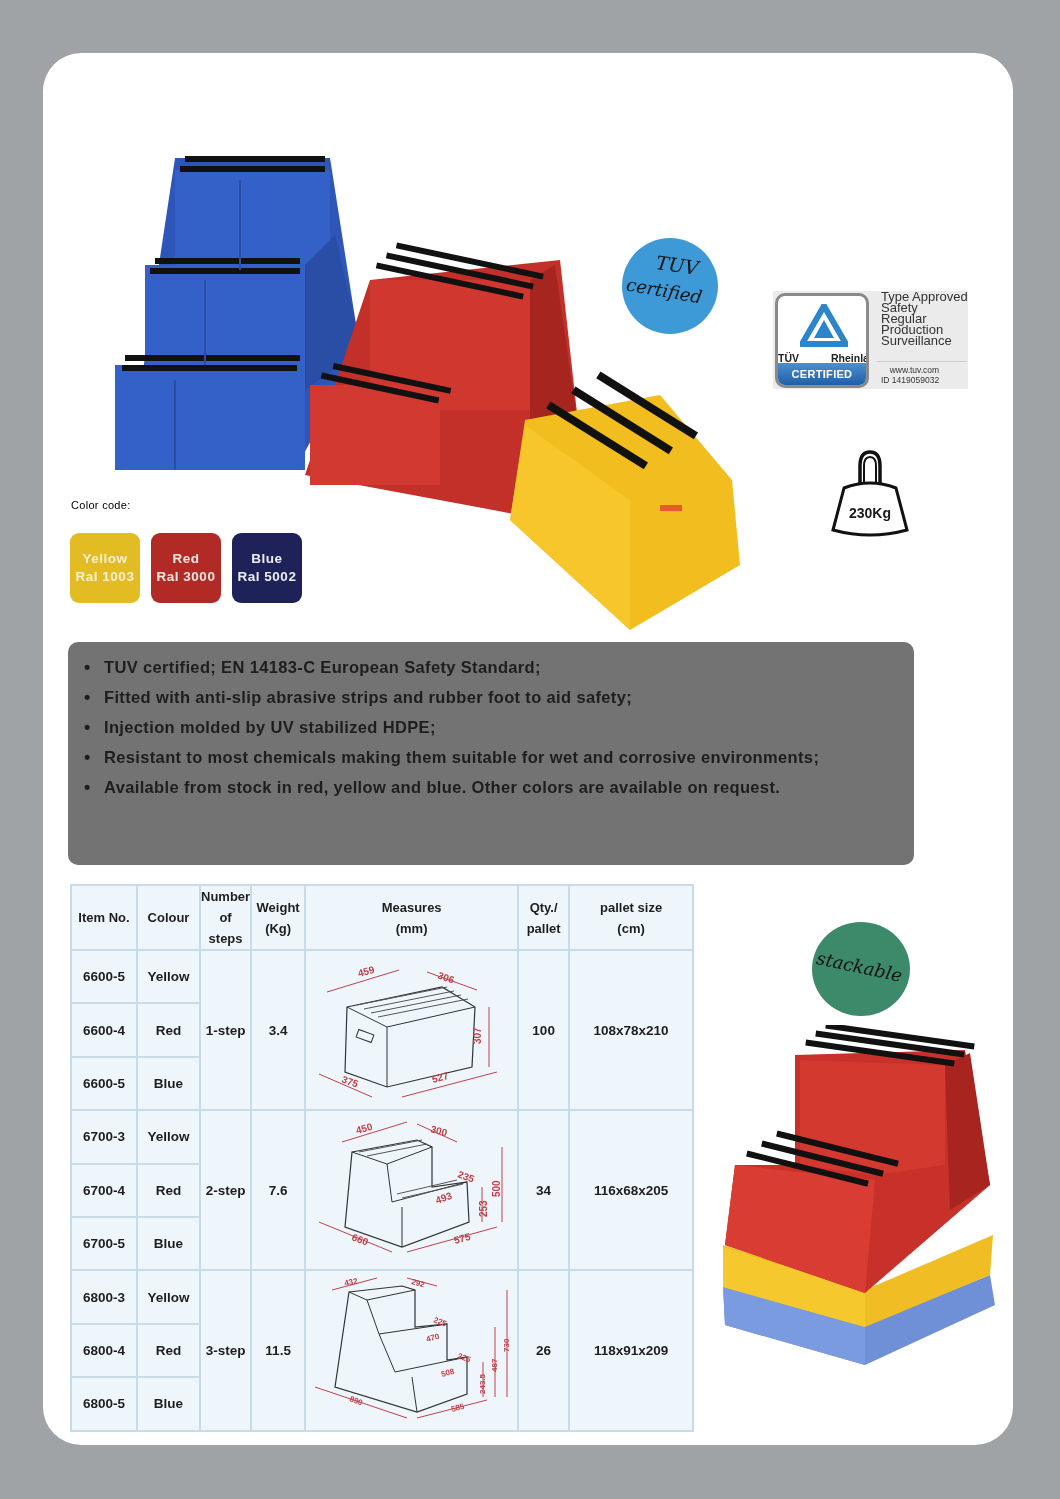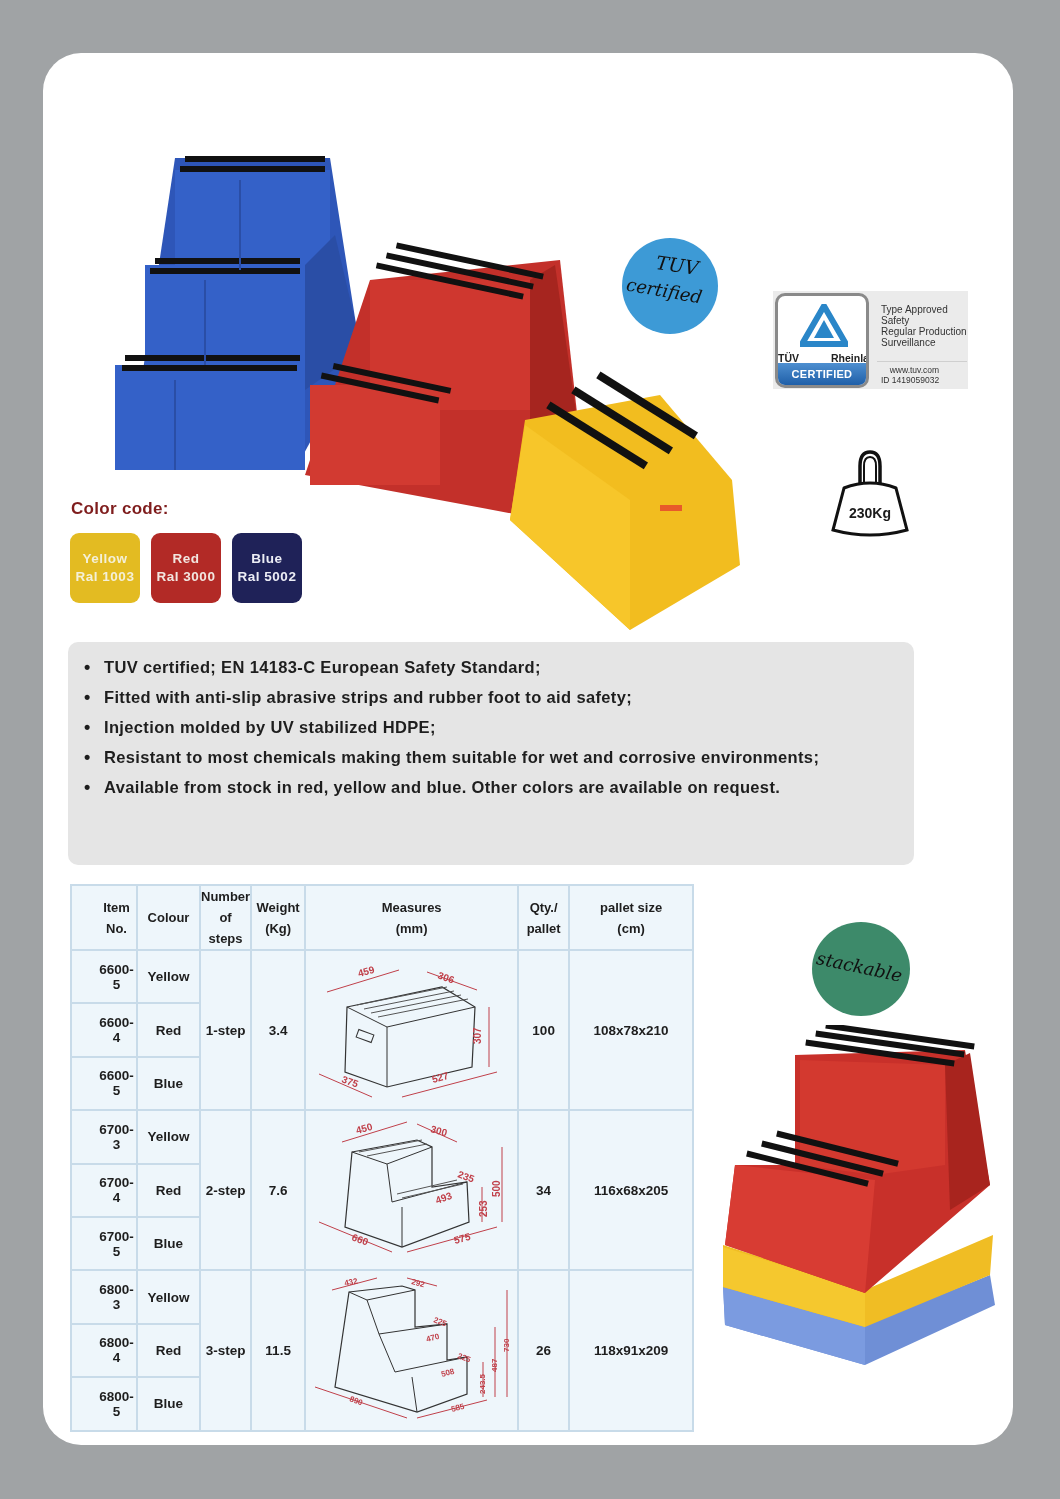--- a/index.html
+++ b/index.html
@@ -17,47 +17,47 @@
   .tuv-circle .l1 { left: 34px; top: 16px; font-size: 19px; transform: rotate(8deg); }
   .tuv-circle .l2 { left: 4px; top: 42px; font-size: 18px; transform: rotate(10deg); }
 
   
   .cert { left: 773px; top: 291px; width: 195px; height: 98px; background: #ebebeb; }
   .cert-logo { position: absolute; left: 2px; top: 2px; width: 94px; height: 95px; border: 3px solid #8a8a8a; border-radius: 10px; background: #fff; overflow: hidden; }
   .cert-logo svg { position: absolute; left: 22px; top: 8px; }
   .cert-brand { position: absolute; left: 0; top: 55px; width: 100%; text-align: center; font-size: 10.5px; font-weight: bold; color: #222; }
   .cert-brand span { font-weight: bold; margin-left: 32px; }
   .cert-band { position: absolute; left: 0; bottom: 0; width: 100%; height: 22px; background: linear-gradient(#4e8fd0, #1f5fa8); color: #fff; font-size: 11px; font-weight: bold; text-align: center; line-height: 22px; letter-spacing: .3px; }
-  .cert-text { position: absolute; left: 108px; top: 13px; font-size: 10px; line-height: 11px; color: #333; }
+  .cert-text { position: absolute; left: 108px; top: 0; font-size: 13px; line-height: 11px; color: #333; }
   .cert-text2 { position: absolute; left: 108px; top: 74px; font-size: 8.5px; line-height: 10px; color: #333; text-align: right; }
   .cert-sep { position: absolute; left: 104px; top: 70px; width: 90px; height: 1px; background: #cfcfcf; }
 
   
   .weight { left: 830px; top: 448px; width: 80px; height: 90px; }
   .weight-label { position: absolute; left: 0; top: 57px; width: 80px; text-align: center; font-weight: bold; font-size: 14px; }
 
   
-  .color-title { left: 71px; top: 499px; font-size: 17px; font-weight: bold; color: #7f1d1d; letter-spacing: .3px; }
+  .color-title { left: 71px; top: 499px; font-size: 11px; font-weight: normal; color: #000000; letter-spacing: .3px; }
   .swatch { top: 533px; width: 70px; height: 70px; border-radius: 9px; color: #f4f0d8; font-weight: bold; font-size: 13.5px; text-align: center; padding-top: 17px; line-height: 18px; letter-spacing: .5px; }
   .sw-y { left: 70px; background: #e3bb22; }
   .sw-r { left: 151px; background: #b22a26; color: #f2e6e0; }
   .sw-b { left: 232px; background: #1f2258; color: #ecedf5; }
 
   
-  .features { left: 68px; top: 642px; width: 846px; height: 223px; background: #e5e5e5; border-radius: 10px; padding: 14px 0 0 16px; }
+  .features { left: 68px; top: 642px; width: 846px; height: 223px; background: #737373; border-radius: 10px; padding: 14px 0 0 16px; }
   .features li { list-style: none; font-size: 16.5px; font-weight: bold; color: #1e1e1e; height: 30px; line-height: 22px; letter-spacing: .35px; white-space: nowrap; }
   .features li::before { content: "•"; display: inline-block; width: 20px; font-size: 18px; }
 
   
   .spec { left: 70px; top: 884px; width: 624px; border-collapse: collapse; background: #eef6fb; font-size: 13.5px; }
   .spec th, .spec td { border: 2px solid #c8dbe9; text-align: center; vertical-align: middle; font-weight: bold; color: #1e1e1e; }
   .spec th { height: 52px; font-size: 13px; line-height: 21px; font-weight: bold; }
   .spec td { height: 53.4px; }
   .spec .meas { padding: 0; }
-  .spec td.item, .spec th.item { width: 66px; padding-left: 25px; }
+  .spec td.item, .spec th.item { width: 66px; }
   .spec td.col, .spec th.col { width: 63px; }
   .spec th.steps { width: 50px; }
   .spec th.wt { width: 54px; }
   .spec th.meas-h { width: 213px; text-align: center; }
   .spec th.qty { width: 51px; }
   .dim { font-family: "Liberation Sans", sans-serif; font-size: 10px; fill: #c0404a; }
 
   
   .stack-circle { left: 812px; top: 922px; width: 98px; height: 94px; border-radius: 50%; background: #3d8a6a; }
   .stack-circle .l1 { left: 4px; top: 34px; font-size: 18px; transform: rotate(12deg); }

